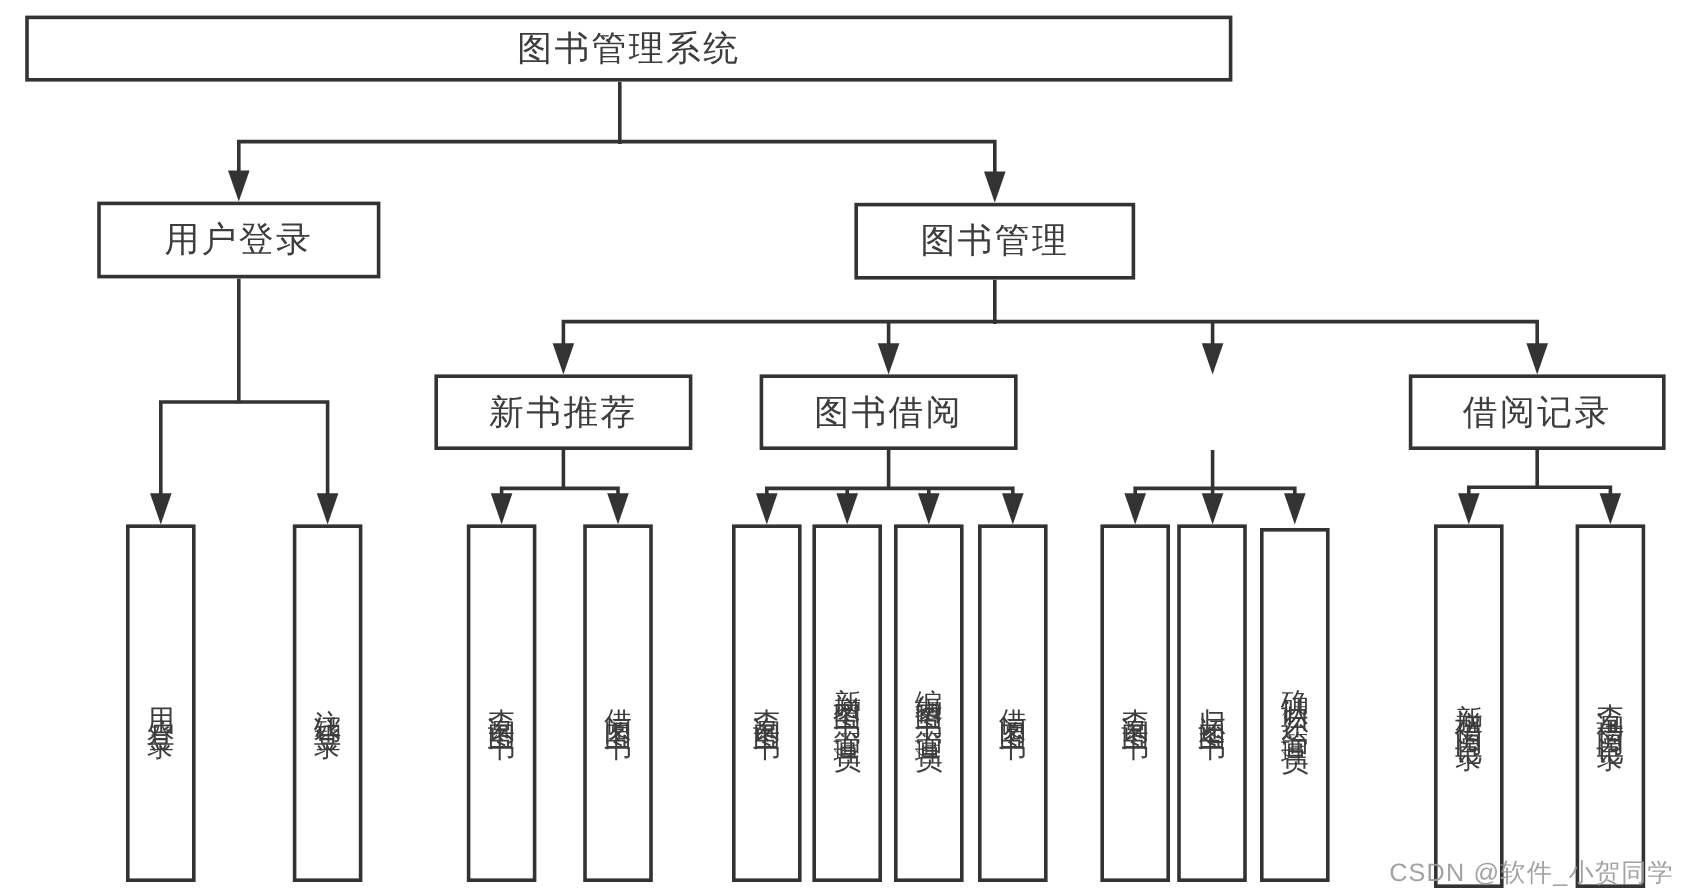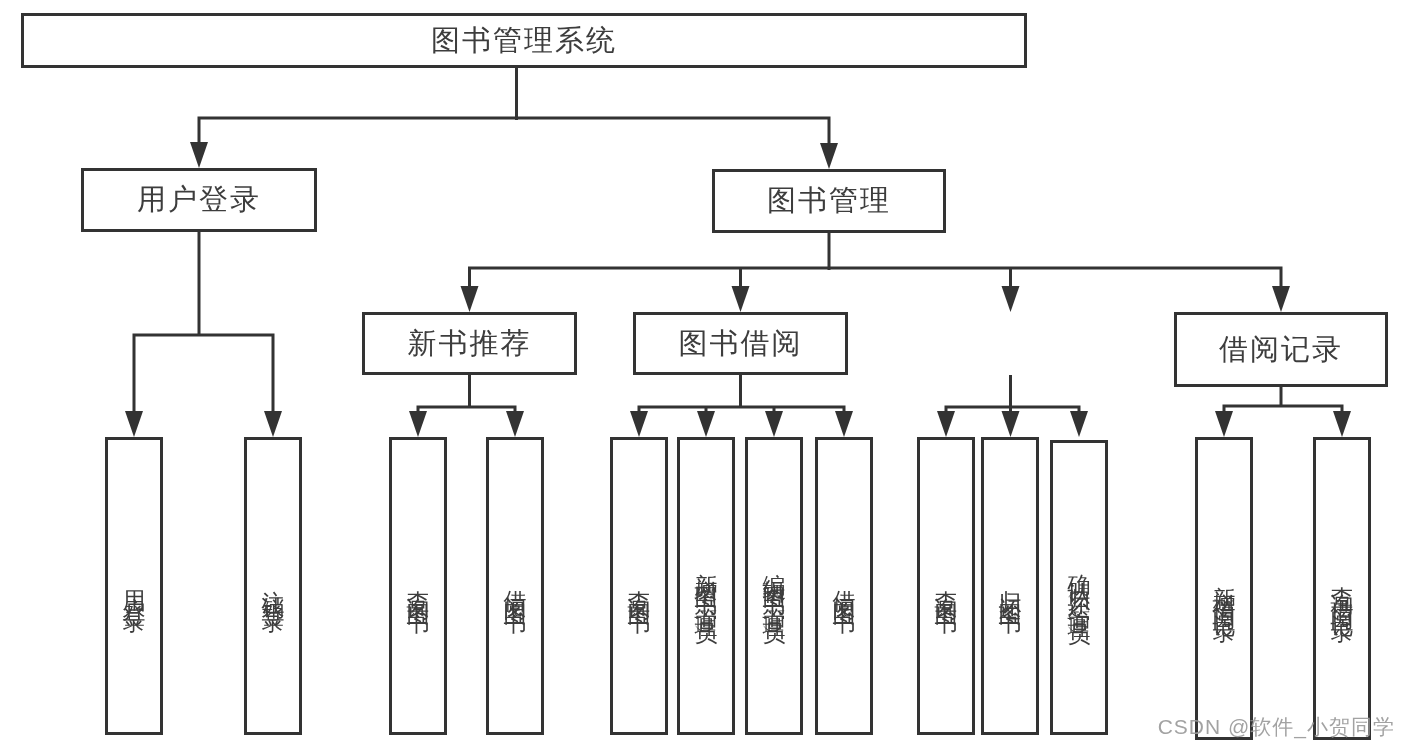--- a/index.html
+++ b/index.html
@@ -104,21 +104,21 @@
     </g>
   </svg>
 
   <div class="box" style="left:21px;top:13px;width:1006px;height:55px">图书管理系统</div>
 
   <div class="box" style="left:81px;top:168px;width:236px;height:64px">用户登录</div>
   <div class="box" style="left:712px;top:169px;width:234px;height:64px">图书管理</div>
 
   <div class="box" style="left:633px;top:312px;width:215px;height:63px">图书借阅</div>
   <div class="box" style="left:362px;top:312px;width:215px;height:63px">新书推荐</div>
-  <div class="box" style="left:1174px;top:312px;width:214px;height:75px">借阅记录</div>
+  <div class="box" style="left:1174px;top:312px;width:214px;height:63px">借阅记录</div>
 
   <div class="box vbox" style="left:105px;top:437px;width:58px;height:298px">用户登录</div>
   <div class="box vbox" style="left:244px;top:437px;width:58px;height:298px">注销登录</div>
 
   <div class="box vbox" style="left:389px;top:437px;width:58px;height:298px">查询图书</div>
   <div class="box vbox" style="left:486px;top:437px;width:58px;height:298px">借阅图书</div>
 
   <div class="box vbox" style="left:610px;top:437px;width:58px;height:298px">查询图书</div>
   <div class="box vbox" style="left:677px;top:437px;width:58px;height:298px">新增图书（管理员）</div>
   <div class="box vbox" style="left:745px;top:437px;width:58px;height:298px">编辑图书（管理员）</div>

